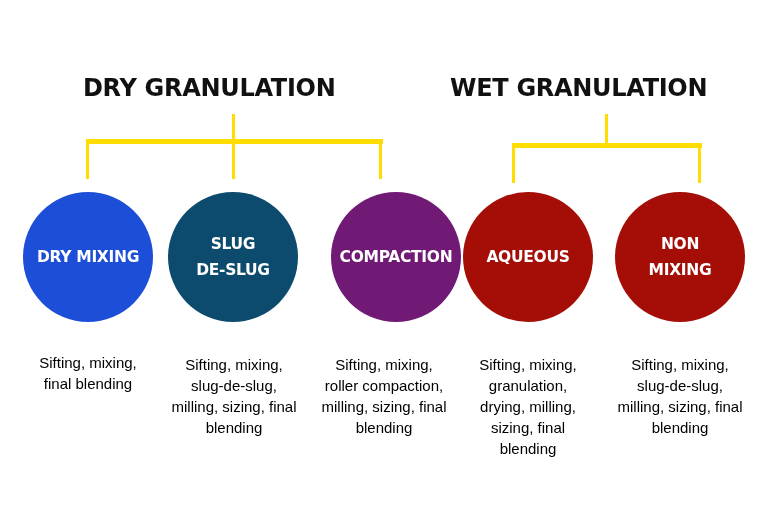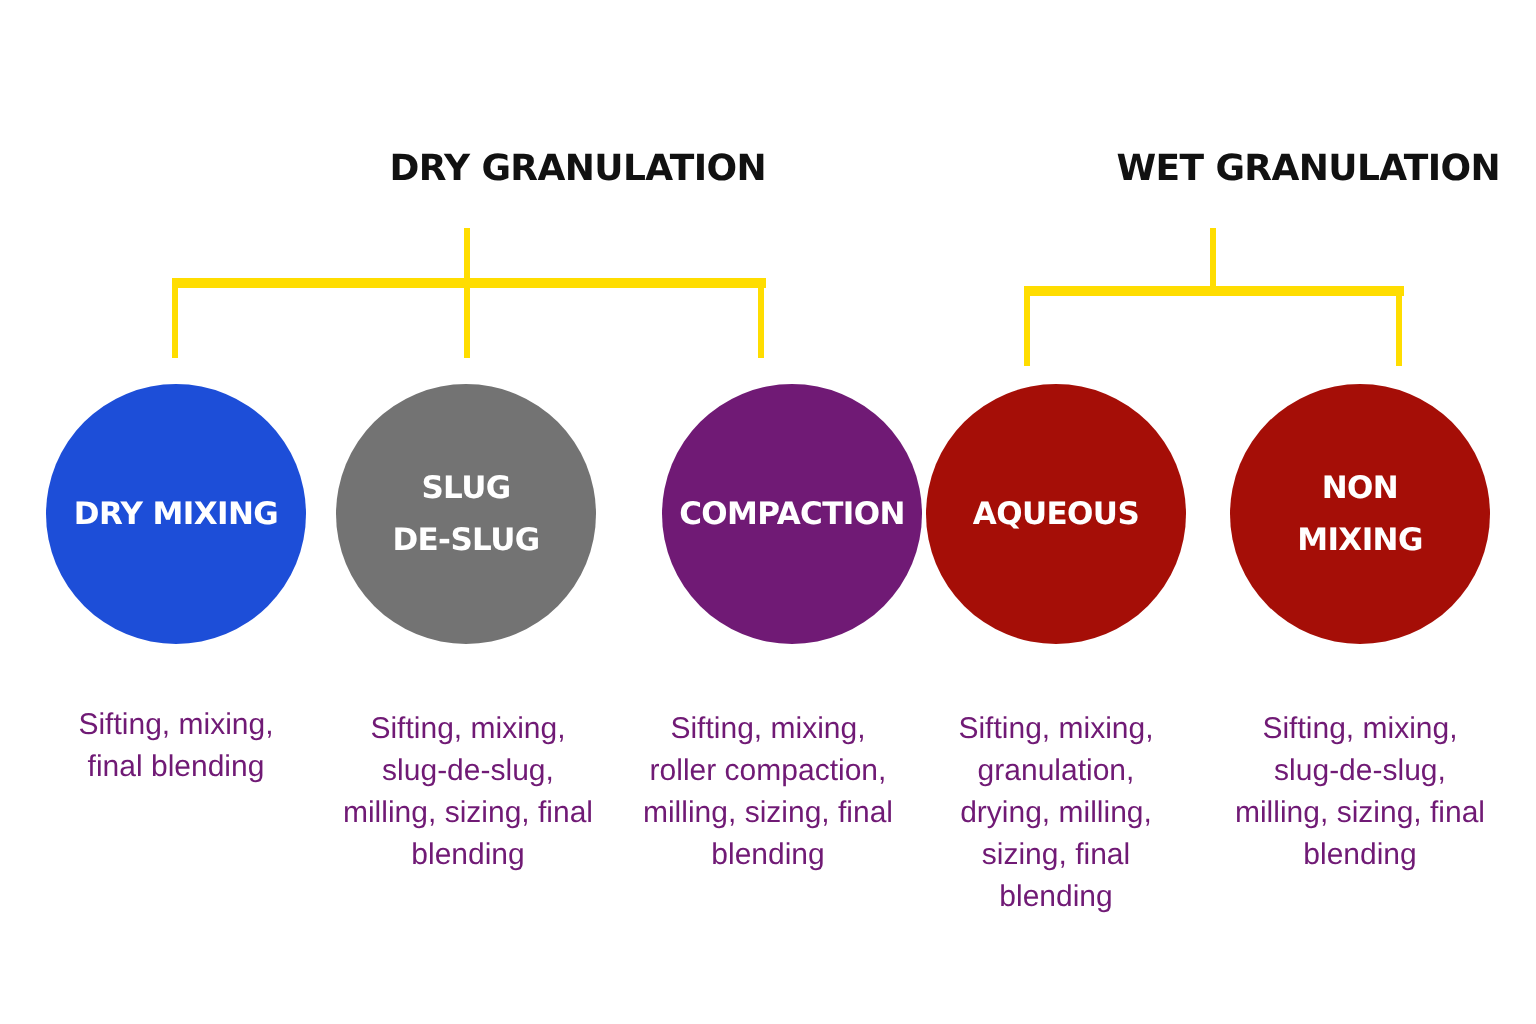--- a/index.html
+++ b/index.html
@@ -1,40 +1,40 @@
 <!DOCTYPE html>
 <html><head>
 <meta charset="utf-8">
 <style>
   html, body { margin: 0; padding: 0; }
   body { width: 768px; height: 512px; background: #ffffff; position: relative; overflow: hidden; font-family: "DejaVu Sans", sans-serif; }
-  .title { position: absolute; top: 74px; font-family: "DejaVu Sans", sans-serif; font-weight: bold; font-size: 18px; color: #111111; text-align: right; letter-spacing: -0.3px; white-space: nowrap; }
+  .title { position: absolute; top: 74px; font-family: "DejaVu Sans", sans-serif; font-weight: bold; font-size: 24px; color: #111111; text-align: left; letter-spacing: -0.3px; white-space: nowrap; }
   .line { position: absolute; background: #ffdd00; }
   .circle { position: absolute; width: 130px; height: 130px; border-radius: 50%; display: flex; align-items: center; justify-content: center; text-align: center; color: #ffffff; font-family: "DejaVu Sans", sans-serif; font-weight: bold; font-size: 15.5px; line-height: 26px; white-space: pre-line; letter-spacing: -0.3px; }
-  .desc { position: absolute; width: 150px; text-align: center; font-family: "Liberation Sans", sans-serif; font-size: 15px; line-height: 21px; color: #701a75; white-space: pre-line; }
+  .desc { position: absolute; width: 150px; text-align: center; font-family: "Liberation Sans", sans-serif; font-size: 15px; line-height: 21px; color: #000000; white-space: pre-line; }
 </style>
 </head>
 <body>
 
 <div class="title" style="left:83px; width:300px;">DRY GRANULATION</div>
 <div class="title" style="left:450px; width:300px;">WET GRANULATION</div>
 
 <div class="line" style="left:232px; top:114px; width:3px; height:28px;"></div>
 <div class="line" style="left:86px; top:139px; width:297px; height:5px;"></div>
 <div class="line" style="left:86px; top:139px; width:3px; height:40px;"></div>
 <div class="line" style="left:232px; top:139px; width:3px; height:40px;"></div>
 <div class="line" style="left:379px; top:139px; width:3px; height:40px;"></div>
 
 <div class="line" style="left:605px; top:114px; width:3px; height:32px;"></div>
 <div class="line" style="left:512px; top:143px; width:190px; height:5px;"></div>
 <div class="line" style="left:512px; top:143px; width:3px; height:40px;"></div>
 <div class="line" style="left:698px; top:143px; width:3px; height:40px;"></div>
 
 <div class="circle" style="left:23px; top:192px; background:#1d4ed8;">DRY MIXING</div>
-<div class="circle" style="left:168px; top:192px; background:#737373;">SLUG
+<div class="circle" style="left:168px; top:192px; background:#0c4a6e;">SLUG
 DE-SLUG</div>
 <div class="circle" style="left:331px; top:192px; background:#701a75;">COMPACTION</div>
 <div class="circle" style="left:463px; top:192px; background:#a50e07;">AQUEOUS</div>
 <div class="circle" style="left:615px; top:192px; background:#a50e07;">NON
 MIXING</div>
 
 <div class="desc" style="left:13px; top:352px;">Sifting, mixing,
 final blending</div>
 <div class="desc" style="left:159px; top:354px;">Sifting, mixing,
 slug-de-slug,

